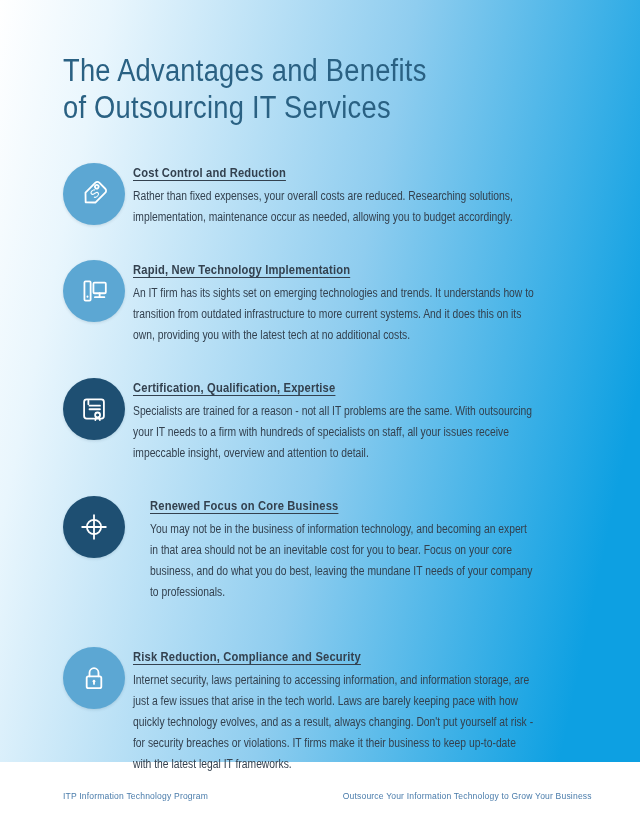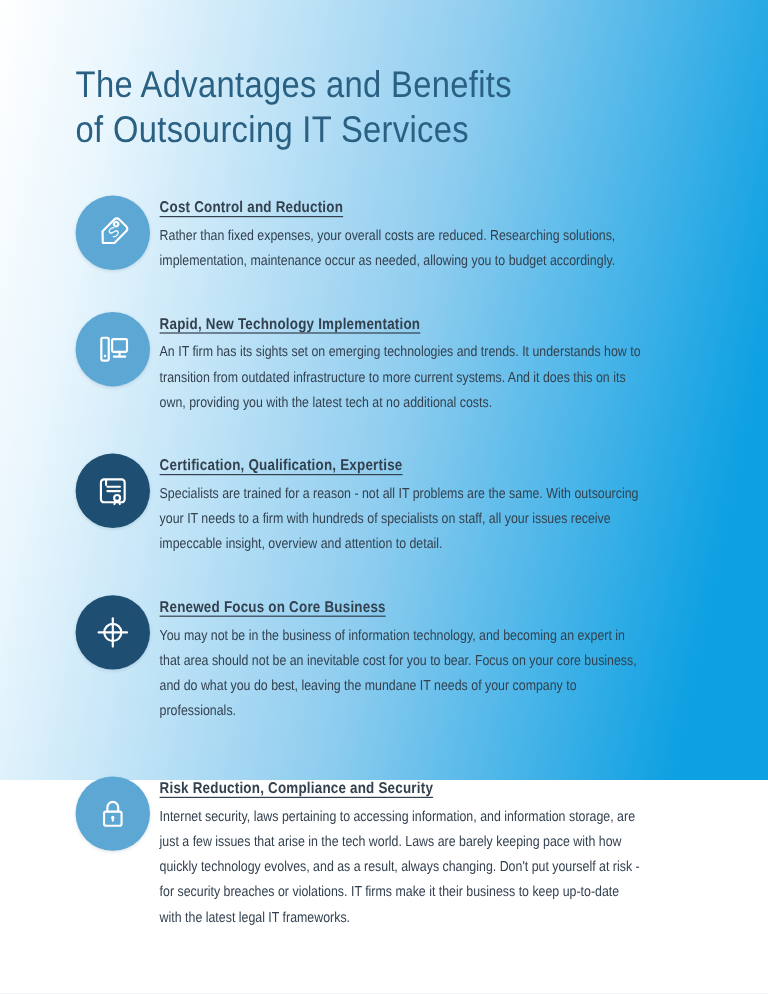--- a/index.html
+++ b/index.html
@@ -7,39 +7,39 @@
     position: relative;
     width: 640px;
     height: 828px;
     overflow: hidden;
     font-family: "Liberation Sans", sans-serif;
     background: #ffffff;
   }
   .gradient-area {
     box-sizing: border-box;
     width: 640px;
-    height: 650px;
+    height: 762px;
     padding: 52px 40px 0 63px;
     background: linear-gradient(102deg, #ffffff 0%, #e9f6fd 14%, #8fcdef 52%, #0da0e2 90%);
   }
   .title {
     margin: 0;
     font-size: 31px;
     line-height: 37px;
     font-weight: 400;
     letter-spacing: 0.3px;
     color: #2a6183;
     transform: scaleX(0.88);
     transform-origin: 0 0;
     white-space: nowrap;
   }
   .title span { display: block; }
   .sections { margin-top: 37px; }
   .item { display: flex; align-items: flex-start; margin-bottom: 32px; }
-  .item.gap-lg { margin-bottom: 44px; }
+  .item.gap-lg { margin-bottom: 44px; gap: 17px; }
   .icon-circle {
     flex: none;
     width: 62px; height: 62px;
     border-radius: 50%;
     display: flex; align-items: center; justify-content: center;
     margin-right: 8px;
     box-shadow: 0 1px 3px rgba(20,60,90,0.15);
   }
   .icon-circle.light { background: #5ca7d3; }
   .icon-circle.dark  { background: #1e4f72; }
@@ -165,13 +165,17 @@
         </div>
         <div class="section-text">
           <h2 class="section-heading">Risk Reduction, Compliance and Security</h2>
           <p class="section-body">Internet security, laws pertaining to accessing information, and information storage, are just a few issues that arise in the tech world. Laws are barely keeping pace with how quickly technology evolves, and as a result, always changing. Don't put yourself at risk - for security breaches or violations. IT firms make it their business to keep up-to-date with the latest legal IT frameworks.</p>
         </div>
       </div>
 
     </div>
   </div>
 
+  <div class="footer">
+    <span class="left">ITP Information Technology Program</span>
+    <span class="right">Outsource Your Information Technology to Grow Your Business</span>
+  </div>
 </div>
 
 </body></html>

